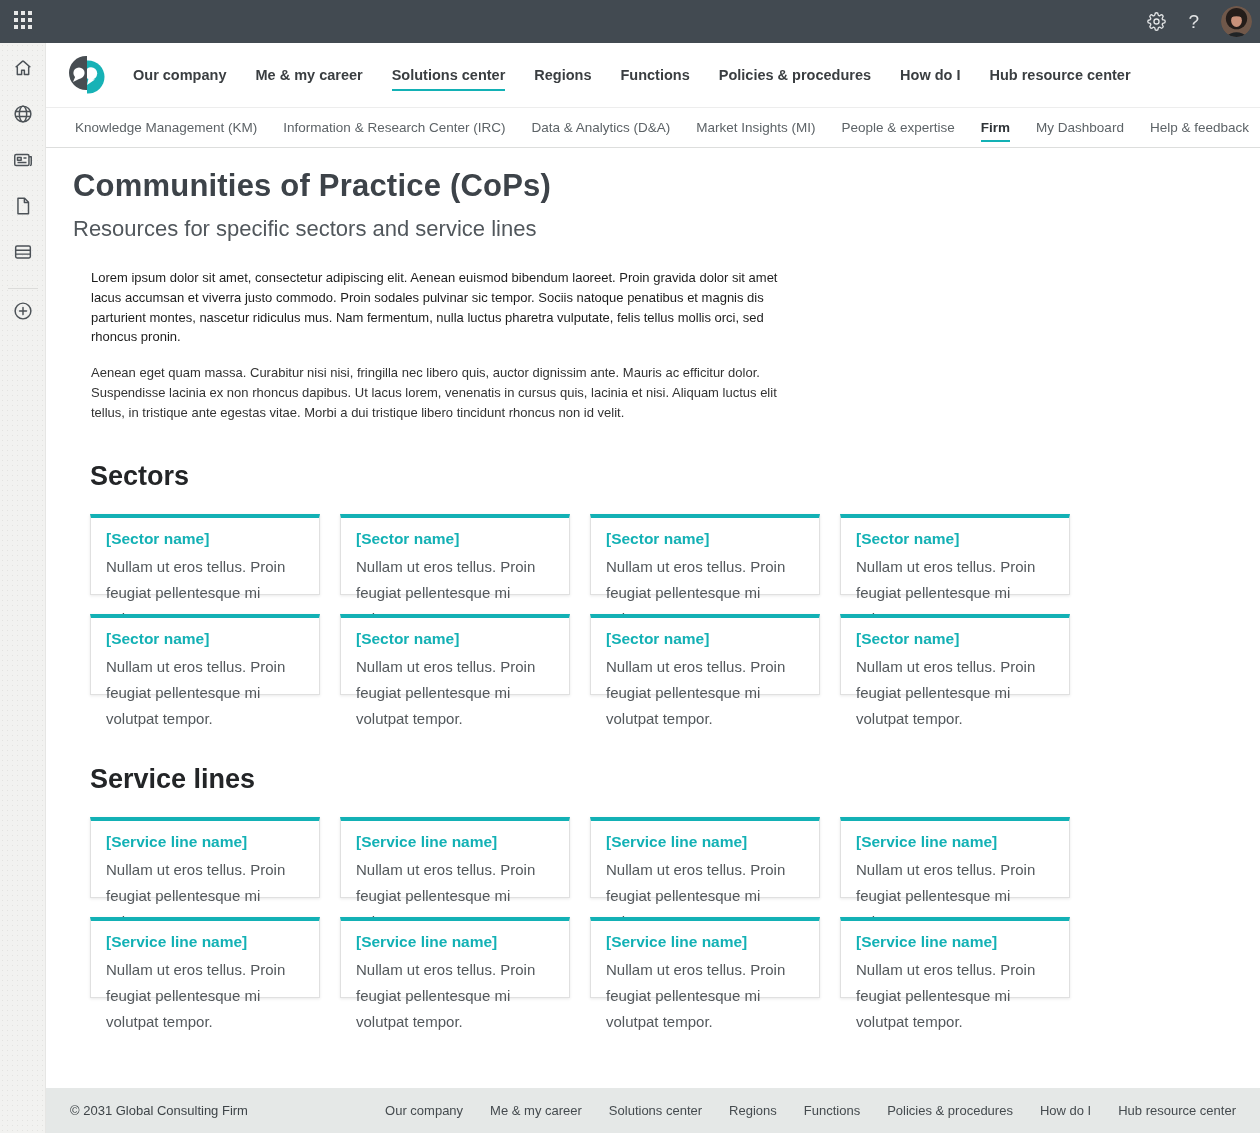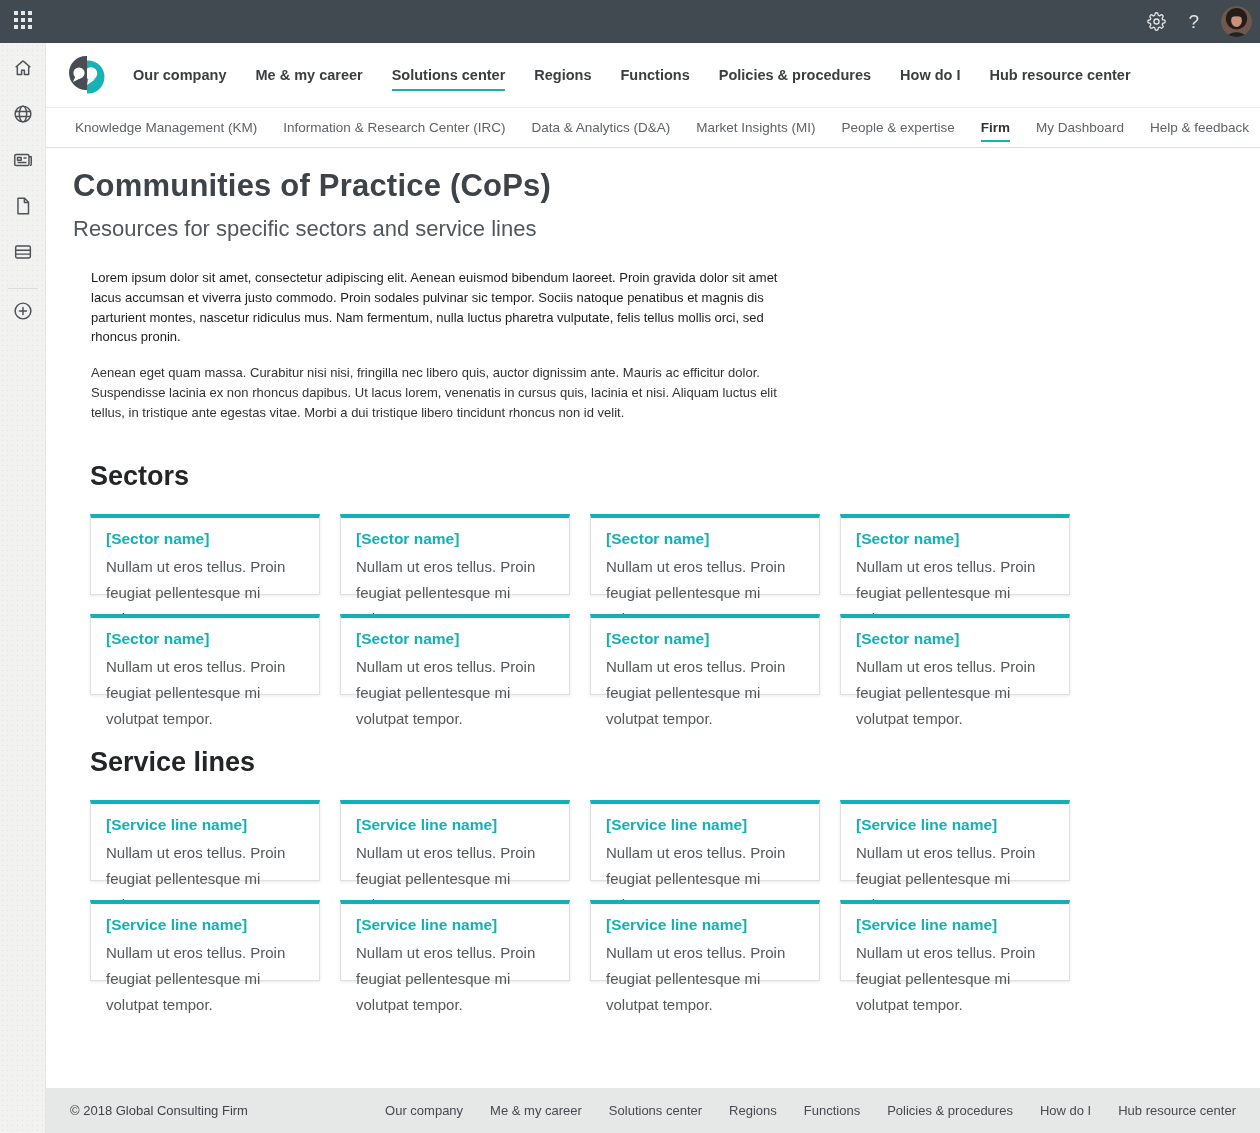--- a/index.html
+++ b/index.html
@@ -49,21 +49,21 @@
   
   .content { height:940px; overflow:hidden; padding:20px 0 0 27px; background:#fff; }
   h1 { font-size:31px; font-weight:600; color:#3d4349; letter-spacing:0.2px; }
   .subtitle { font-size:22px; color:#51575c; margin-top:12px; }
   .intro { margin:26px 0 0 18px; max-width:716px; }
   .intro p { font-size:13px; line-height:19.8px; color:#1d1d1d; }
   .intro p + p { margin-top:16px; color:#333; }
 
   .cop-section { margin-left:17px; }
   .cop-section h2 { font-size:27px; font-weight:600; color:#232527; margin-top:38px; }
-  .section-sl h2 { margin-top:52px; }
+  .section-sl h2 { margin-top:69px; }
   .card-grid { margin-top:22px; display:grid; grid-template-columns:repeat(4,230px);
     gap:19px 20px; }
   .card { background:#fff; border:1px solid #e0e0e0; border-top:4px solid #13b1b5;
     box-shadow:0 1px 3px rgba(0,0,0,0.09); padding:12px 15px 13px; height:81px;
     cursor:pointer; }
   .card-title { font-size:15.5px; font-weight:700; color:#13b1b5; margin-bottom:6px; }
   .card-body { font-size:15px; line-height:26px; color:#53585c; }
 
   
   .footer { height:45px; background:#e5e8e7; display:flex; align-items:center;
@@ -294,21 +294,21 @@
             </div>
             <div class="card">
               <div class="card-title">[Service line name]</div>
               <div class="card-body">Nullam ut eros tellus. Proin feugiat pellentesque mi volutpat tempor.</div>
             </div>
           </div>
       </section>
     </div>
 
     <div class="footer">
-      <div class="copyright">© 2018 Global Consulting Firm</div>
+      <div class="copyright">© 2031 Global Consulting Firm</div>
       <div class="footer-links">
 
       <a>Our company</a>
           <a>Me &amp; my career</a>
           <a>Solutions center</a>
           <a>Regions</a>
           <a>Functions</a>
           <a>Policies &amp; procedures</a>
           <a>How do I</a>
           <a>Hub resource center</a>

